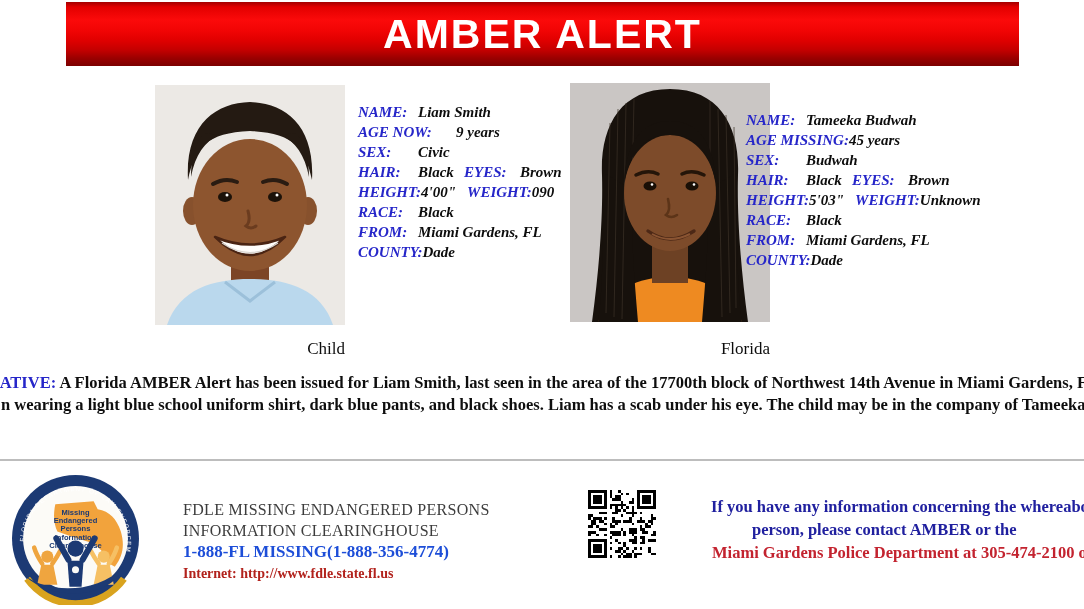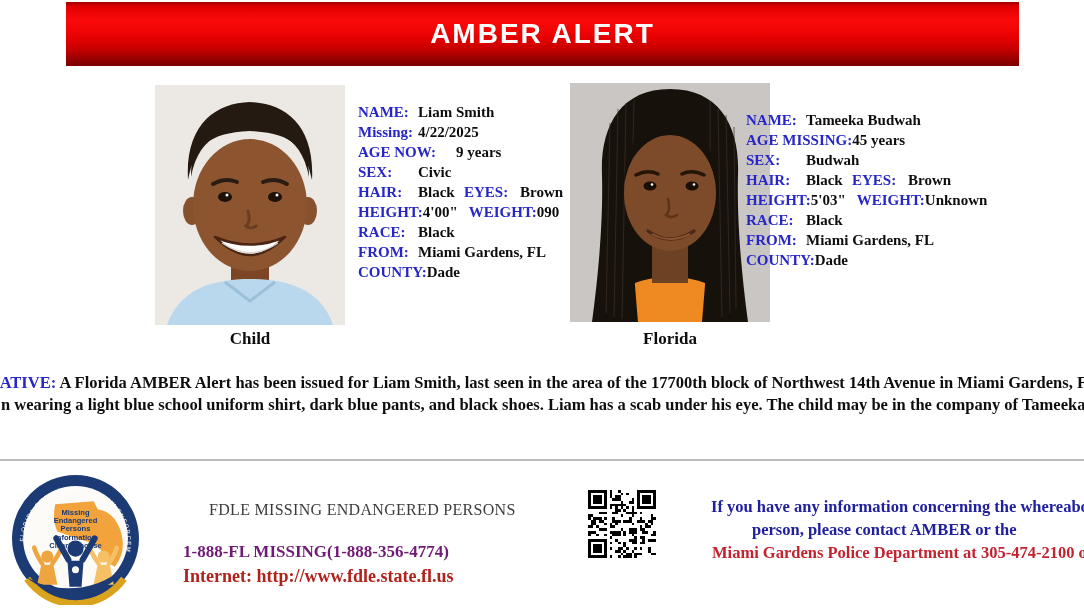--- a/index.html
+++ b/index.html
@@ -6,41 +6,41 @@
   .page{position:relative;width:1084px;height:609px;overflow:hidden;background:#fff;
         font-family:"Liberation Serif",serif;}
   .abs{position:absolute;}
 
   
   .banner{left:66px;top:2px;width:953px;height:64px;
     background:linear-gradient(180deg,#a30000 0%,#e30000 8%,#fb0a0a 28%,#f10404 45%,
                #e00000 60%,#c40000 75%,#9a0000 88%,#7c0000 100%);
     display:flex;align-items:center;justify-content:center;}
   .banner .btxt{color:#fff;font-family:"Liberation Sans",sans-serif;font-weight:bold;
-    font-size:28px;letter-spacing:2px;}
+    font-size:41px;letter-spacing:2px;}
 
   
   .photo{overflow:hidden;}
-  .caption{font-weight:bold;font-size:17px;color:#0d0d0d;text-align:center;}
-
-  
-  .details{font-weight:bold;font-size:15px;}
+  .caption{font-weight:normal;font-size:17px;color:#0d0d0d;text-align:right;margin-top:10px;}
+
+  
+  .details{font-weight:bold;font-size:15px;font-style:italic;}
   .drow{height:20px;white-space:nowrap;}
   .dlabel{color:#2626c9;display:inline-block;vertical-align:top;}
   .dval{color:#0d0d0d;display:inline-block;vertical-align:top;}
 
   
   .nline{white-space:nowrap;font-weight:bold;font-size:16.5px;color:#0e0e0e;}
   .nlabel{color:#2626c9;}
 
   
   .sep{left:0;top:459px;width:1084px;height:2px;background:#bdbdbd;}
   .ch1{font-size:16px;color:#3c3c3c;letter-spacing:.3px;white-space:nowrap;}
-  .phone{font-size:17px;font-weight:bold;color:#701a75;white-space:nowrap;}
-  .inet{font-size:18px;font-weight:bold;color:#b2221c;white-space:nowrap;}
+  .phone{font-size:17px;font-weight:bold;color:#1d4ed8;white-space:nowrap;}
+  .inet{font-size:14px;font-weight:bold;color:#b2221c;white-space:nowrap;}
   .cline{font-weight:bold;font-size:16.5px;color:#20209f;white-space:nowrap;}
   .cline.red{color:#c3232f;}
 </style>
 </head>
 <body>
 
 <div class="page">
 
   <div class="abs banner">
     <span class="btxt">AMBER ALERT</span>
@@ -66,21 +66,20 @@
       <circle cx="122" cy="110" r="1.5" fill="#fff"></circle>
       <path d="M93 126 Q96 137 91 141 Q96 145 101 141" stroke="#6b3c1f" stroke-width="3" fill="none" stroke-linecap="round"></path>
       <path d="M60 152 Q95 188 130 152 Q95 167 60 152 Z" fill="#fffdfb" stroke="#4a2413" stroke-width="2.5" stroke-linejoin="round"></path>
       <path d="M67 158 Q95 177 123 158" stroke="#d8d4cf" stroke-width="1.2" fill="none"></path>
     </svg>
   </div>
   <div class="abs caption" style="left:155px;top:329px;width:190px;">Child</div>
 
   <div class="abs details" id="child-details" style="left:358px;top:104px;">
       <div class="drow"><span class="dlabel" style="min-width: 60px;">NAME:</span><span class="dval">Liam Smith</span></div>
-      <div class="drow"><span class="dlabel" style="min-width: 60px;">Missing:</span><span class="dval">4/22/2025</span></div>
       <div class="drow"><span class="dlabel" style="min-width: 98px;">AGE NOW:</span><span class="dval">9 years</span></div>
       <div class="drow"><span class="dlabel" style="min-width: 60px;">SEX:</span><span class="dval">Civic</span></div>
       <div class="drow"><span class="dlabel" style="min-width: 60px;">HAIR:</span><span class="dval" style="min-width: 46px;">Black</span><span class="dlabel" style="min-width: 56px;">EYES:</span><span class="dval">Brown</span></div>
       <div class="drow"><span class="dlabel" style="min-width: 60px;">HEIGHT:</span><span class="dval" style="min-width: 46px;">4'00"</span><span class="dlabel" style="min-width: 56px;">WEIGHT:</span><span class="dval">090</span></div>
       <div class="drow"><span class="dlabel" style="min-width: 60px;">RACE:</span><span class="dval">Black</span></div>
       <div class="drow"><span class="dlabel" style="min-width: 60px;">FROM:</span><span class="dval">Miami Gardens, FL</span></div>
       <div class="drow"><span class="dlabel" style="min-width: 60px;">COUNTY:</span><span class="dval">Dade</span></div>
     </div>
 
   <div class="abs photo" style="left:570px;top:83px;width:200px;height:239px;">
@@ -164,21 +163,22 @@
           <path d="M56 86 L72 86 L70 112 L58 112 Z" stroke="none"></path>
           <path d="M57 85 L45 64" stroke-width="6" fill="none" stroke-linecap="round"></path>
           <path d="M71 85 L83 64" stroke-width="6" fill="none" stroke-linecap="round"></path>
           <circle cx="64" cy="95" r="3.5" fill="#fcfbf7" stroke="none"></circle>
         </g>
         <path d="M14 101 C36 118 84 120 112 92 C100 124 40 127 14 101 Z" fill="#1c3a74"></path>
       </g>
     </svg>
   </div>
 
-  <div class="abs ch1" style="left:183px;top:501px;margin-left:26px;">FDLE MISSING ENDANGERED PERSONS</div>
+  <div class="abs ch1" style="left:183px;top:501px;">FDLE MISSING ENDANGERED PERSONS</div>
+  <div class="abs ch1" style="left:183px;top:522px;">INFORMATION CLEARINGHOUSE</div>
   <div class="abs phone" style="left:183px;top:542px;">1-888-FL MISSING(1-888-356-4774)</div>
   <div class="abs inet" style="left:183px;top:566px;">Internet: http://www.fdle.state.fl.us</div>
 
   <div class="abs" style="left:588px;top:490px;width:68px;height:68px;background:#fff;">
     <svg id="qrsvg" width="68" height="68" viewBox="0 0 25 25" shape-rendering="crispEdges">
         <rect x="0" y="0" width="7" height="7" fill="#000"></rect>
         <rect x="1" y="1" width="5" height="5" fill="#fff"></rect>
         <rect x="2" y="2" width="3" height="3" fill="#000"></rect>
         <rect x="18" y="0" width="7" height="7" fill="#000"></rect>
         <rect x="19" y="1" width="5" height="5" fill="#fff"></rect>

